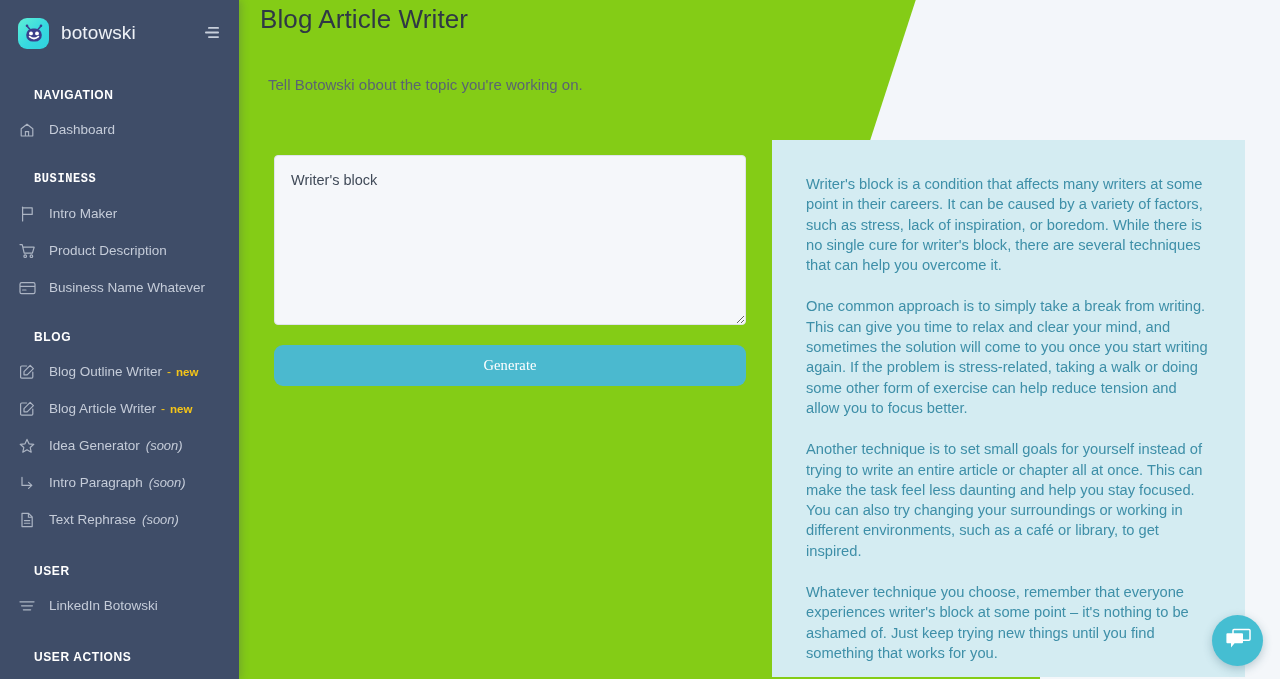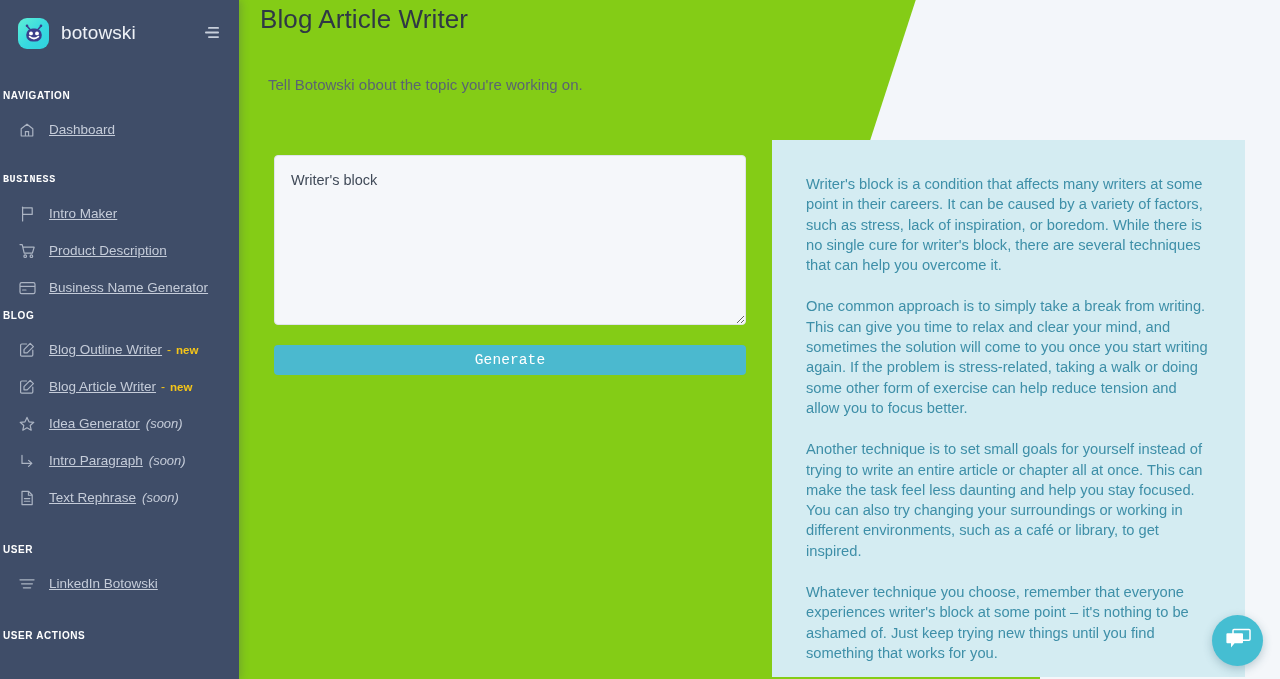--- a/index.html
+++ b/index.html
@@ -85,52 +85,52 @@
   }
   .sidebar-toggle {
     margin-left: auto;
     width: 22px; height: 22px;
     display: flex; align-items: center; justify-content: center;
     cursor: pointer;
   }
 
   .nav-section-label {
     color: #ffffff;
-    font-size: 10px;
+    font-size: 12px;
     font-weight: 700;
     letter-spacing: 0.6px;
-    padding: 0 3px;
+    padding: 0 34px;
     height: 18px;
     display: flex;
     align-items: center;
   }
   .sec-navigation { margin-top: 20px; }
   .sec-business  { margin-top: 22px; font-family: Liberation Mono, monospace; }
-  .sec-blog      { }
+  .sec-blog      { margin-top: 22px; }
   .sec-other     { margin-top: 24px; }
   .sec-useractions { margin-top: 24px; }
 
   .nav-item {
     display: flex;
     align-items: center;
     height: 37px;
     padding: 0 18px;
     color: #c5ccd9;
     font-size: 13.5px;
     cursor: pointer;
     white-space: nowrap;
   }
   .nav-item .nav-icon {
     width: 18px; height: 18px;
     flex: 0 0 18px;
     margin-right: 13px;
     display: flex; align-items: center; justify-content: center;
     opacity: 0.85;
   }
-  .nav-item .nav-label { line-height: 1; text-decoration: underline; }
+  .nav-item .nav-label { line-height: 1; }
   .badge-new {
     color: #f5c518;
     font-size: 11.5px;
     font-weight: 700;
     margin-left: 5px;
   }
   .badge-dash {
     color: #f5c518;
     font-size: 12px;
     margin-left: 5px;
@@ -188,27 +188,27 @@
     font-family: "Liberation Sans", sans-serif;
     font-size: 14.5px;
     color: #404a58;
     resize: vertical;
     outline: none;
     line-height: 1.45;
   }
   .generate-btn {
     display: block;
     width: 472px;
-    height: 30px;
+    height: 41px;
     margin-top: 20px;
     background: #4bb9cf;
     border: none;
-    border-radius: 4px;
+    border-radius: 9px;
     color: #ffffff;
-    font-family: Liberation Mono, monospace;
+    font-family: Liberation Serif, serif;
     font-size: 14.5px;
     cursor: pointer;
     letter-spacing: 0.1px;
   }
 
   
   .result-panel {
     position: absolute;
     top: 140px;
     left: 533px;
@@ -310,21 +310,21 @@
     </div>
 
     <div class="nav-item">
       <span class="nav-icon">
         <svg width="17" height="14" viewBox="0 0 17 14" aria-hidden="true">
           <rect x="1" y="1.6" width="15" height="11" rx="1.6" fill="none" stroke="#bfc7d4" stroke-width="1.2"></rect>
           <path d="M1 5.4 L16 5.4" stroke="#bfc7d4" stroke-width="1.2"></path>
           <path d="M3.6 9.0 L7.0 9.0" stroke="#bfc7d4" stroke-width="1.2" stroke-linecap="round"></path>
         </svg>
       </span>
-      <span class="nav-label">Business Name Generator</span>
+      <span class="nav-label">Business Name Whatever</span>
     </div>
 
     <div class="nav-section-label sec-blog">BLOG</div>
     <div class="nav-sep-nav"></div>
 
     <div class="nav-item">
       <span class="nav-icon">
         <svg width="16" height="16" viewBox="0 0 16 16" aria-hidden="true">
           <path d="M13.8 8.2 L13.8 13.0 Q13.8 14.2 12.6 14.2 L2.8 14.2 Q1.6 14.2 1.6 13.0 L1.6 3.2 Q1.6 2.0 2.8 2.0 L7.6 2.0" fill="none" stroke="#bfc7d4" stroke-width="1.2" stroke-linecap="round"></path>
           <path d="M11.2 1.4 L14.4 4.6 L8.2 10.8 L5.0 10.8 L5.0 7.6 Z" fill="none" stroke="#bfc7d4" stroke-width="1.2" stroke-linejoin="round"></path>

